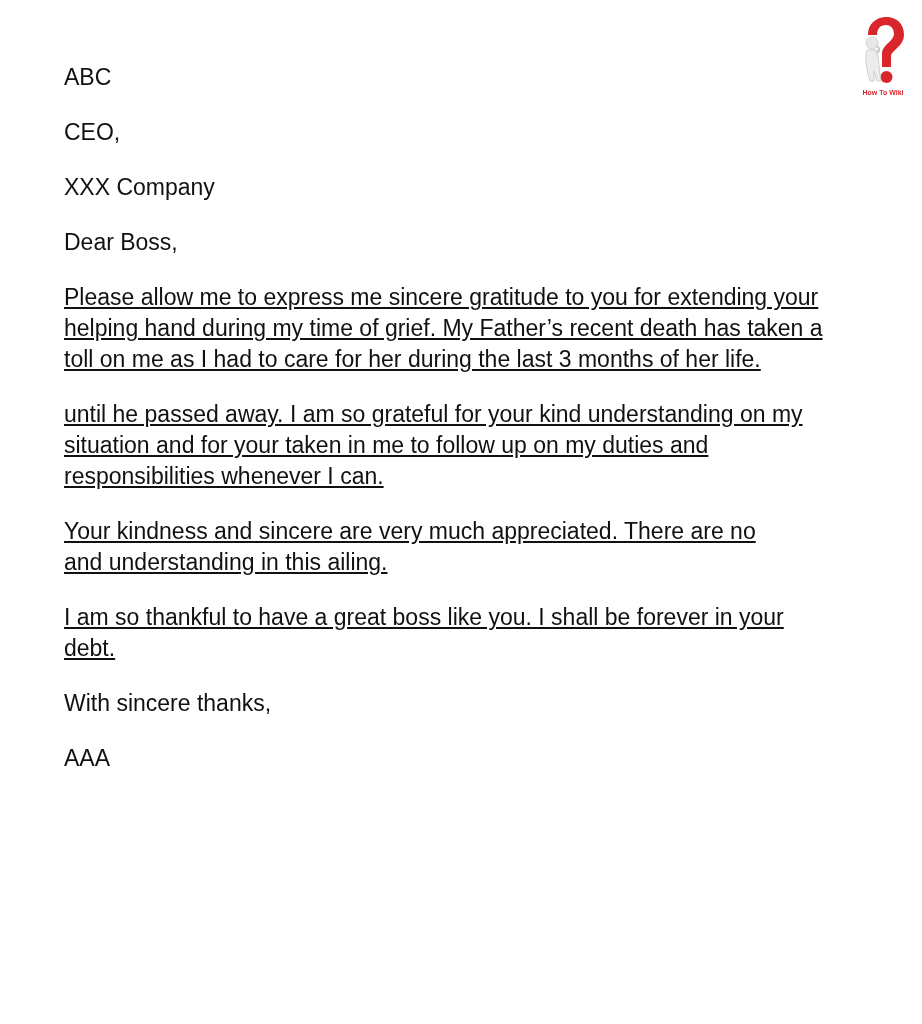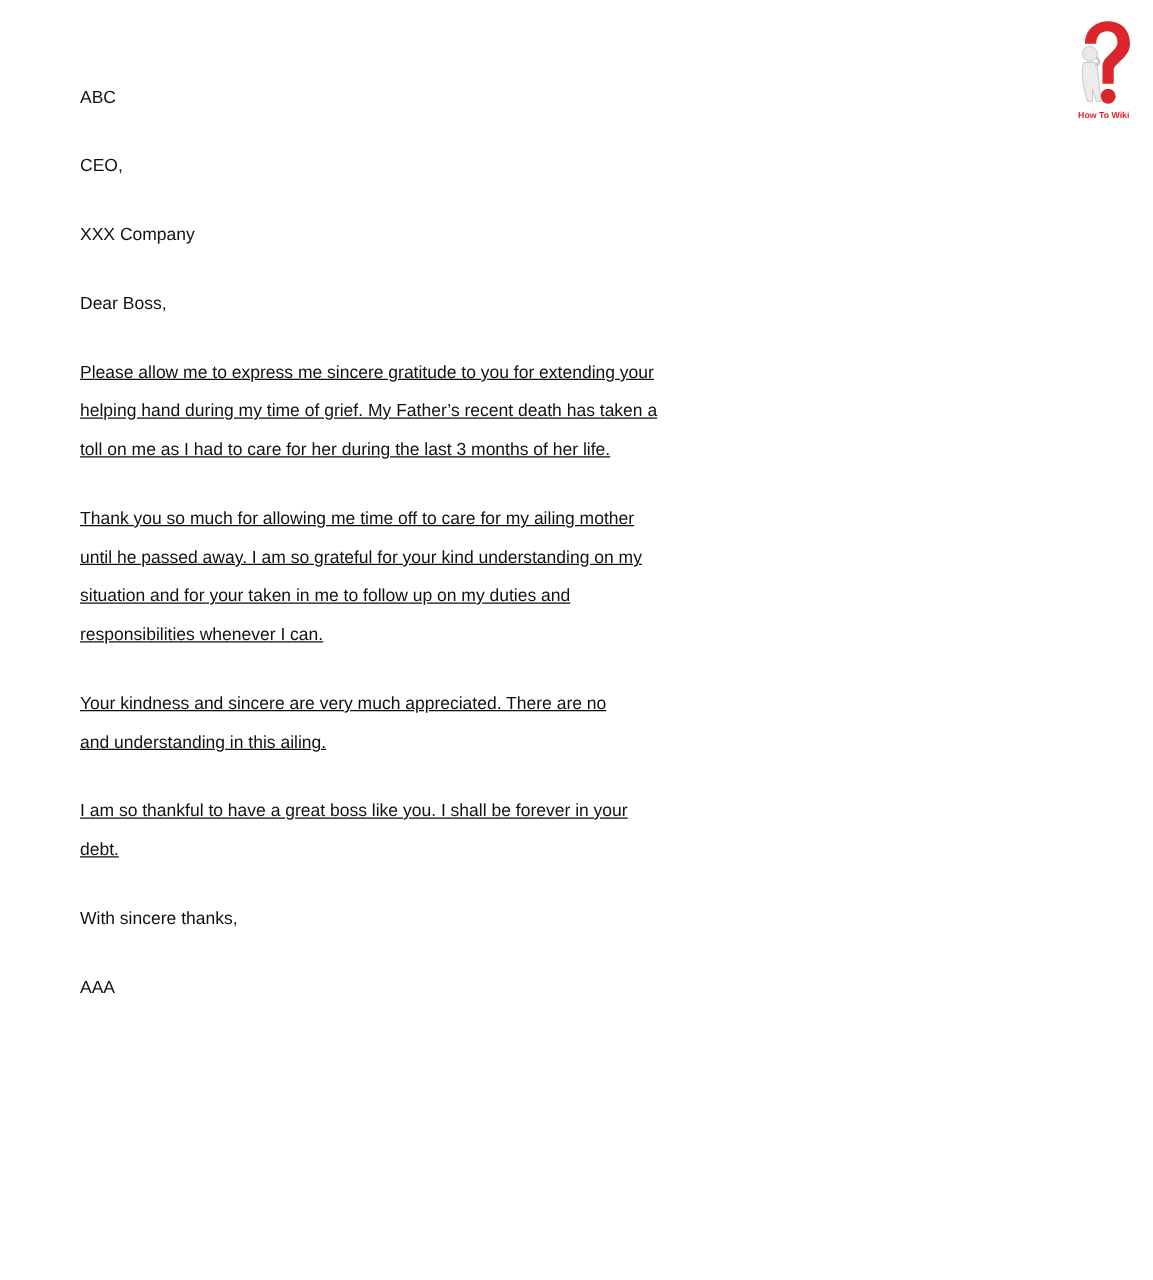--- a/index.html
+++ b/index.html
@@ -13,21 +13,21 @@
       position: relative;
       overflow: hidden;
       font-family: "Liberation Sans", sans-serif;
       color: #111111;
     }
     .letter {
       position: absolute;
       left: 64px;
       top: 62px;
       width: 790px;
-      font-size: 14px;
+      font-size: 23px;
       line-height: 31px;
     }
     .line {
       margin: 0 0 24px 0;
       white-space: nowrap;
     }
     .para {
       margin: 0 0 24px 0;
       text-decoration: underline;
     }
@@ -74,21 +74,20 @@
   <div class="line">XXX Company</div>
   <div class="line">Dear Boss,</div>
 
   <div class="para">
     <span>Please allow me to express me sincere gratitude to you for extending your</span>
     <span>helping hand during my time of grief. My Father’s recent death has taken a</span>
     <span>toll on me as I had to care for her during the last 3 months of her life.</span>
   </div>
 
   <div class="para">
-    <span>Thank you so much for allowing me time off to care for my ailing mother</span>
     <span>until he passed away. I am so grateful for your kind understanding on my</span>
     <span>situation and for your taken in me to follow up on my duties and</span>
     <span>responsibilities whenever I can.</span>
   </div>
 
   <div class="para">
     <span>Your kindness and sincere are very much appreciated. There are no</span>
     <span>and understanding in this ailing.</span>
   </div>
 

